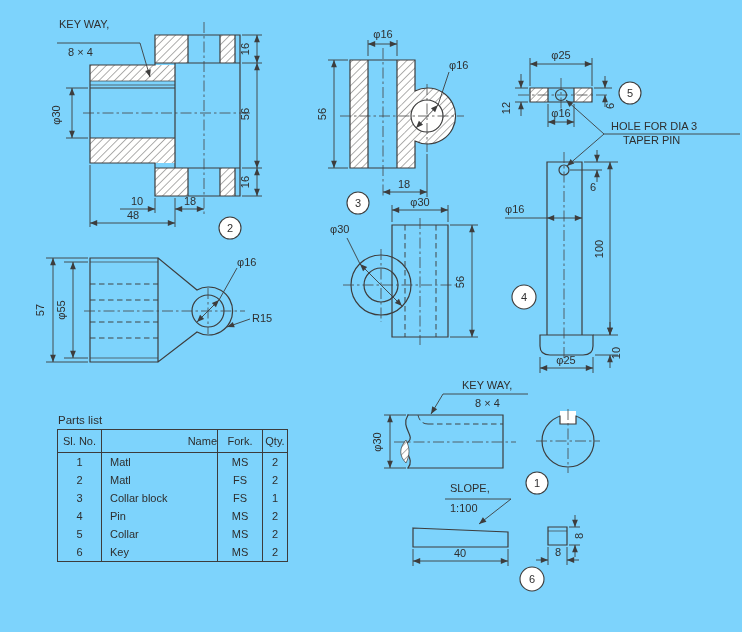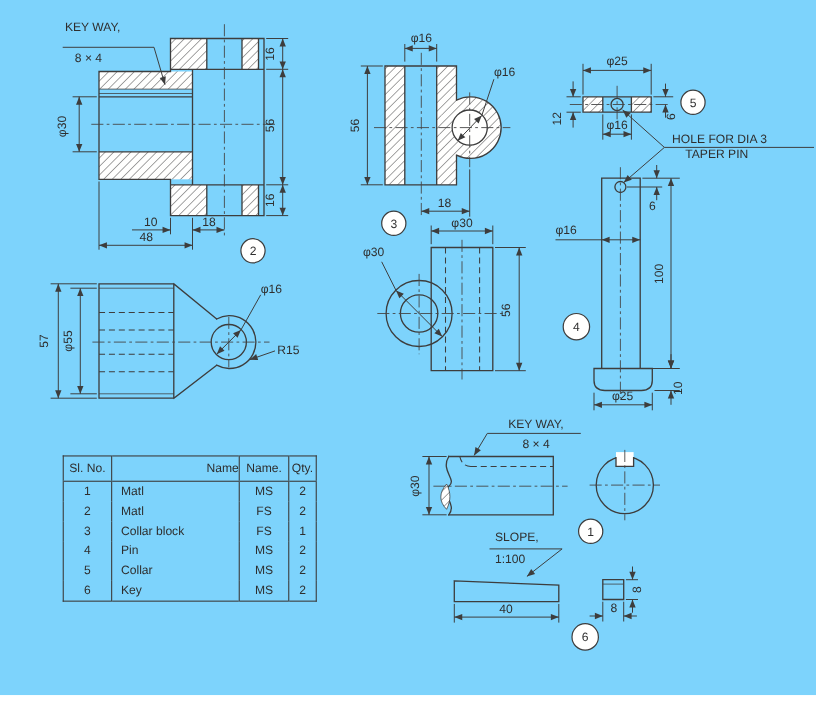--- a/index.html
+++ b/index.html
@@ -253,32 +253,33 @@
     <text class="tc" x="558" y="556">8</text>
     <g>
       <circle class="bl" cx="532" cy="579" r="12"></circle>
       <text class="tc" x="532" y="583">6</text>
     </g>
   </g>
 </svg>
 
   
   <div class="plist">
+    <div class="title">Parts list</div>
     <table>
       <colgroup>
           <col style="width:44px">
           <col style="width:116px">
           <col style="width:45px">
           <col style="width:25px">
         </colgroup>
       <thead>
         <tr>
           <th>Sl. No.</th>
           <th class="name" style="text-align:right;padding-left:0;">Name</th>
-          <th>Name.</th>
+          <th>Fork.</th>
           <th>Qty.</th>
         </tr>
       </thead>
       <tbody>
         <tr>
           <td>1</td>
           <td class="name">Matl</td>
           <td>MS</td>
           <td>2</td>
         </tr>

